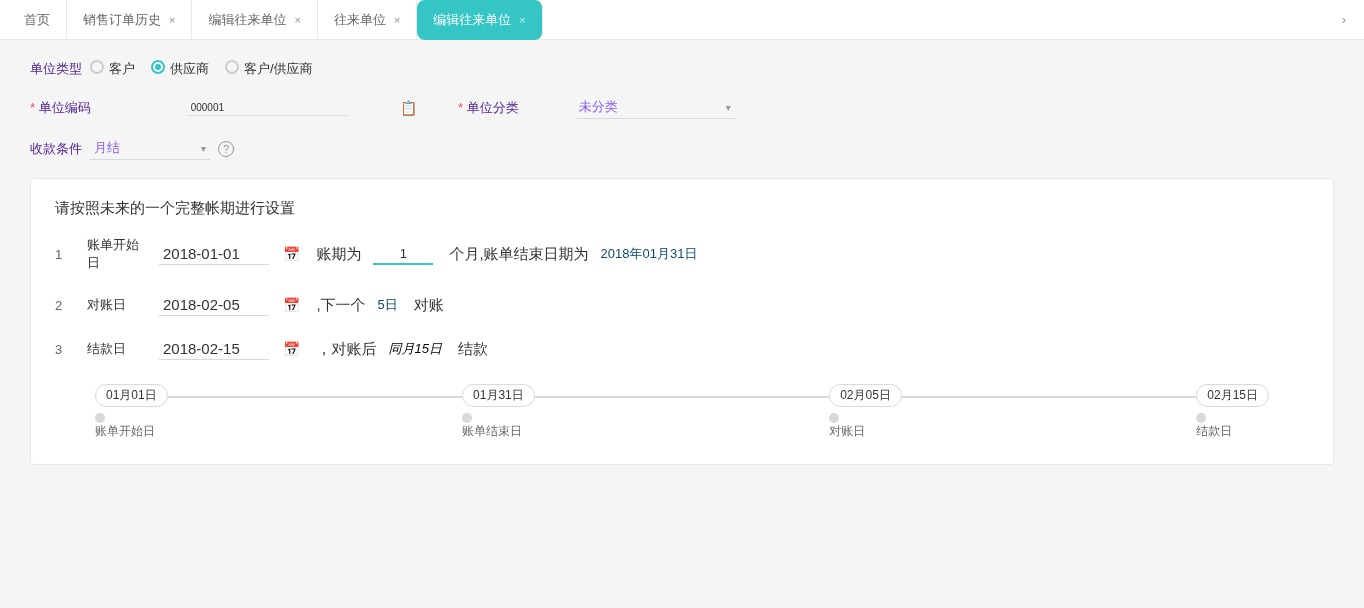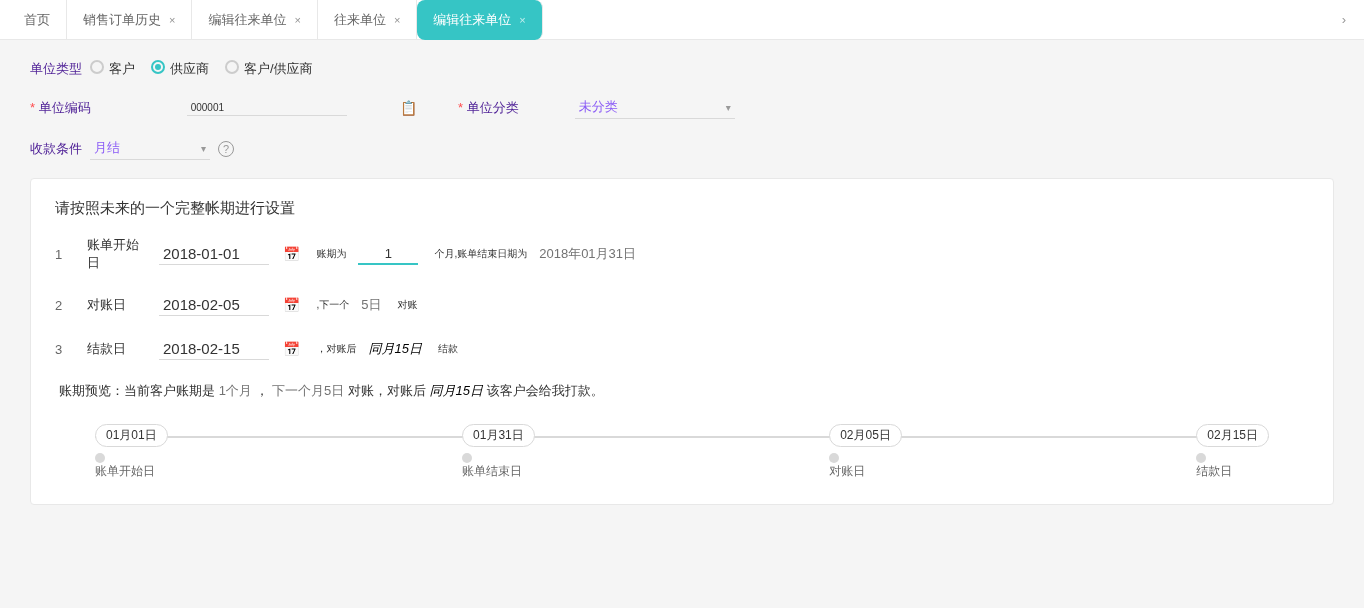--- a/index.html
+++ b/index.html
@@ -192,35 +192,35 @@
       width: 110px;
     }
     .cal-icon {
       color: #36c5c5;
       cursor: pointer;
       font-size: 14px;
       margin-left: 2px;
     }
     .period-desc {
       color: #333;
-      font-size: 10px;
+      font-size: 15px;
       margin-left: 4px;
     }
     .period-input-num {
       border: none;
       border-bottom: 2px solid #36c5c5;
       outline: none;
       padding: 2px 4px;
       font-size: 13px;
       color: #333;
       background: transparent;
       width: 60px;
       text-align: center;
     }
-    .highlight-orange { color: #737373; }
+    .highlight-orange { color: #0c4a6e; }
     .highlight-teal { color: #000000; font-style: italic; }
 
     
     .preview-text {
       margin-top: 10px;
       font-size: 13px;
       color: #333;
       padding: 0 4px;
     }
 
@@ -369,29 +369,20 @@
     <div class="period-row">
       <span class="period-num">3</span>
       <span class="period-row-label">结款日</span>
       <input class="period-date-input" type="text" value="2018-02-15" style="">
       <span class="cal-icon">📅</span>
       <span class="period-desc">，对账后</span>
       <span class="highlight-teal">同月15日</span>
       <span class="period-desc">结款</span>
     </div>
 
-    <div class="preview-text">
-      <span>账期预览：当前客户账期是</span>
-      <span class="highlight-orange">1个月</span>
-      <span>，</span>
-      <span class="highlight-orange">下一个月5日</span>
-      <span> 对账，对账后</span>
-      <span class="highlight-teal">同月15日</span>
-      <span> 该客户会给我打款。</span>
-    </div>
 
     <div class="timeline-container">
       <div class="timeline-line"></div>
       <div class="timeline-points">
 
         <div class="timeline-point">
           <div class="timeline-label-box">01月01日</div>
           <div class="top-dot"></div>
           <div class="timeline-sub-label">账单开始日</div>
         </div>

